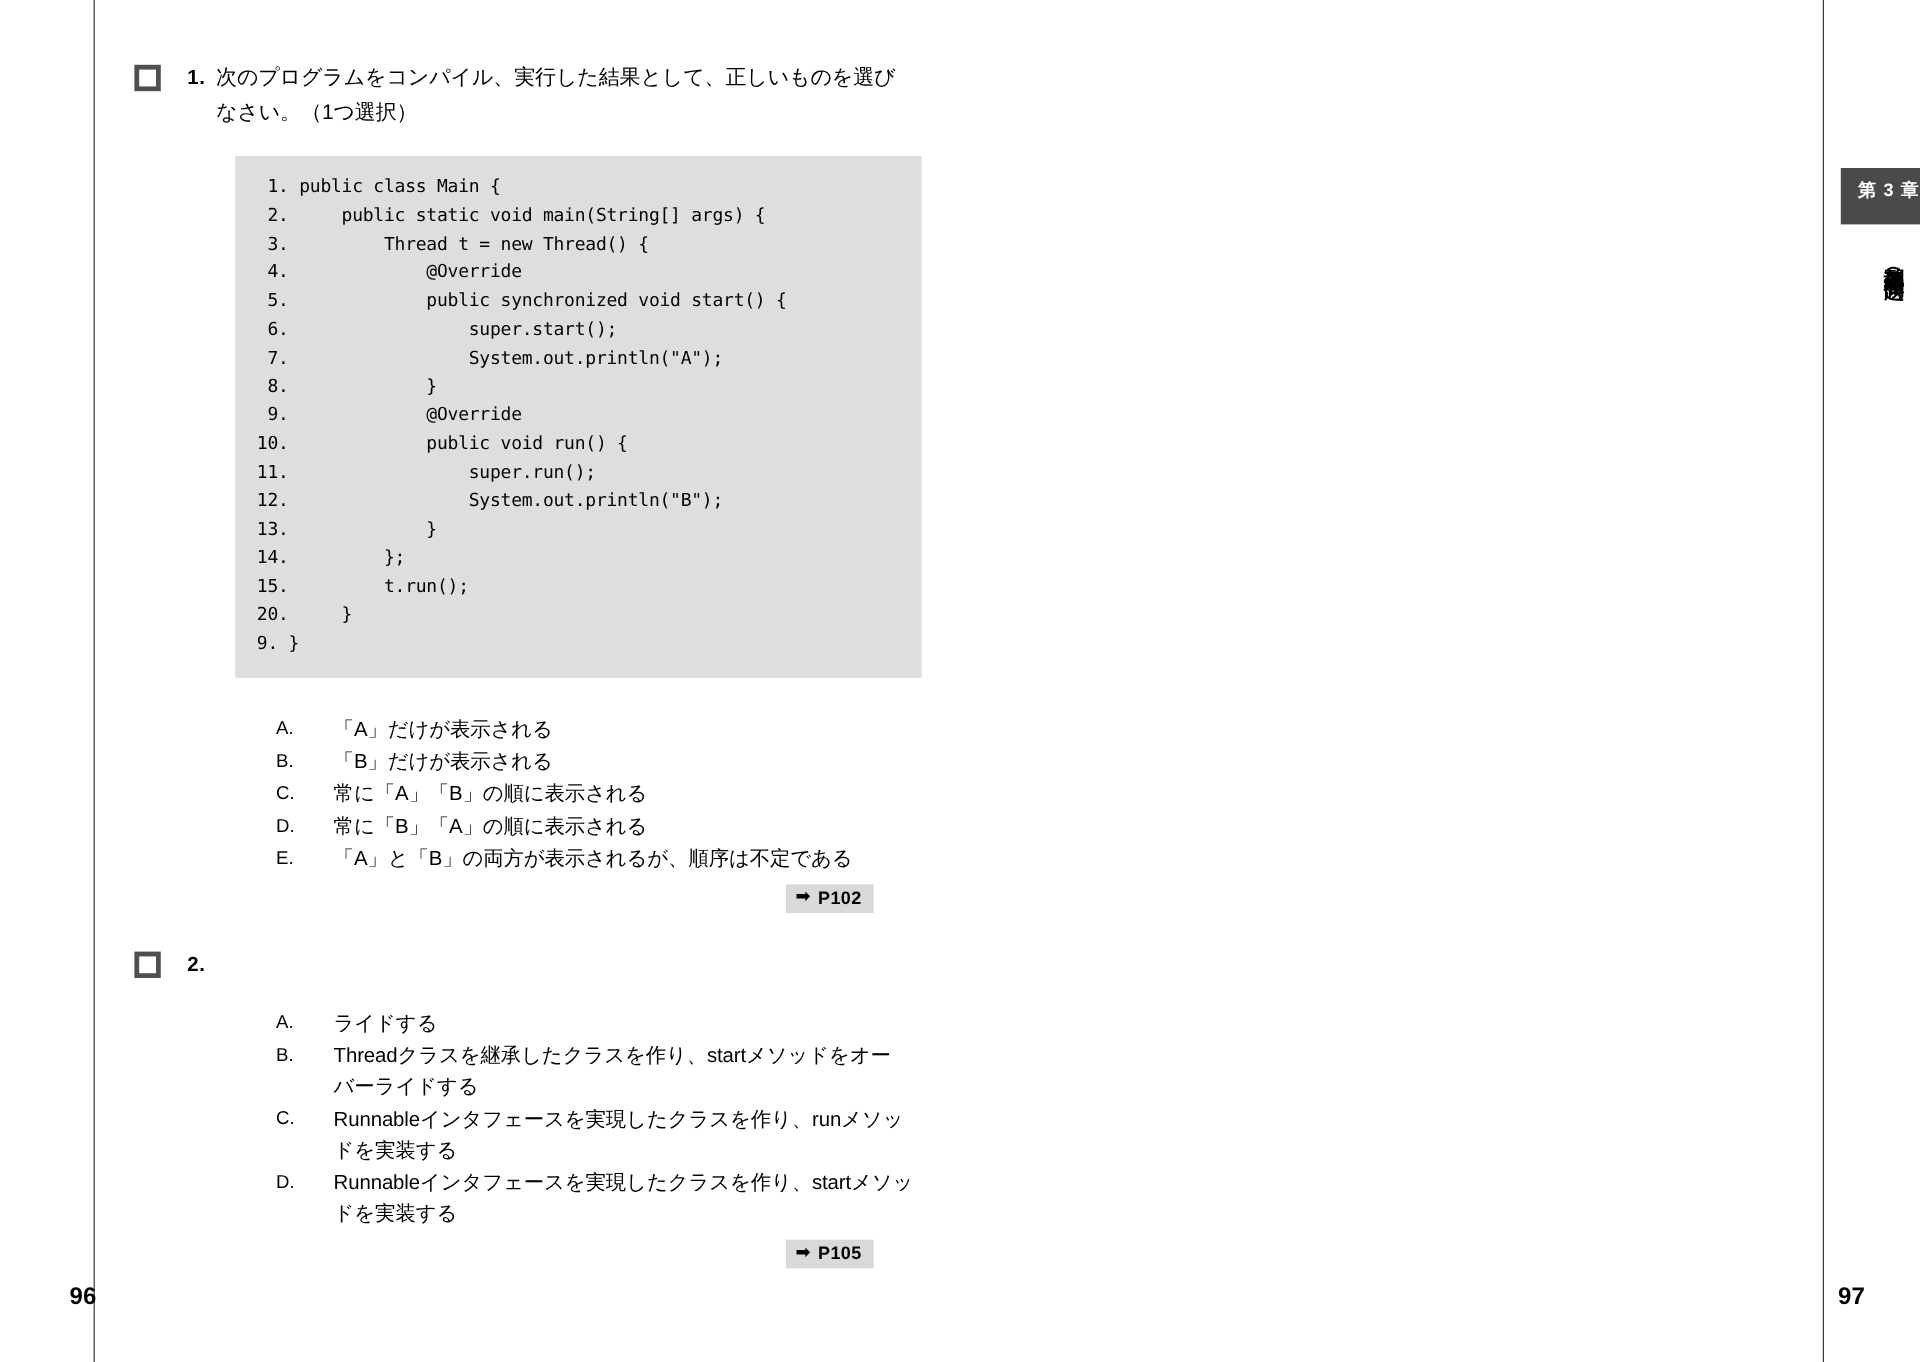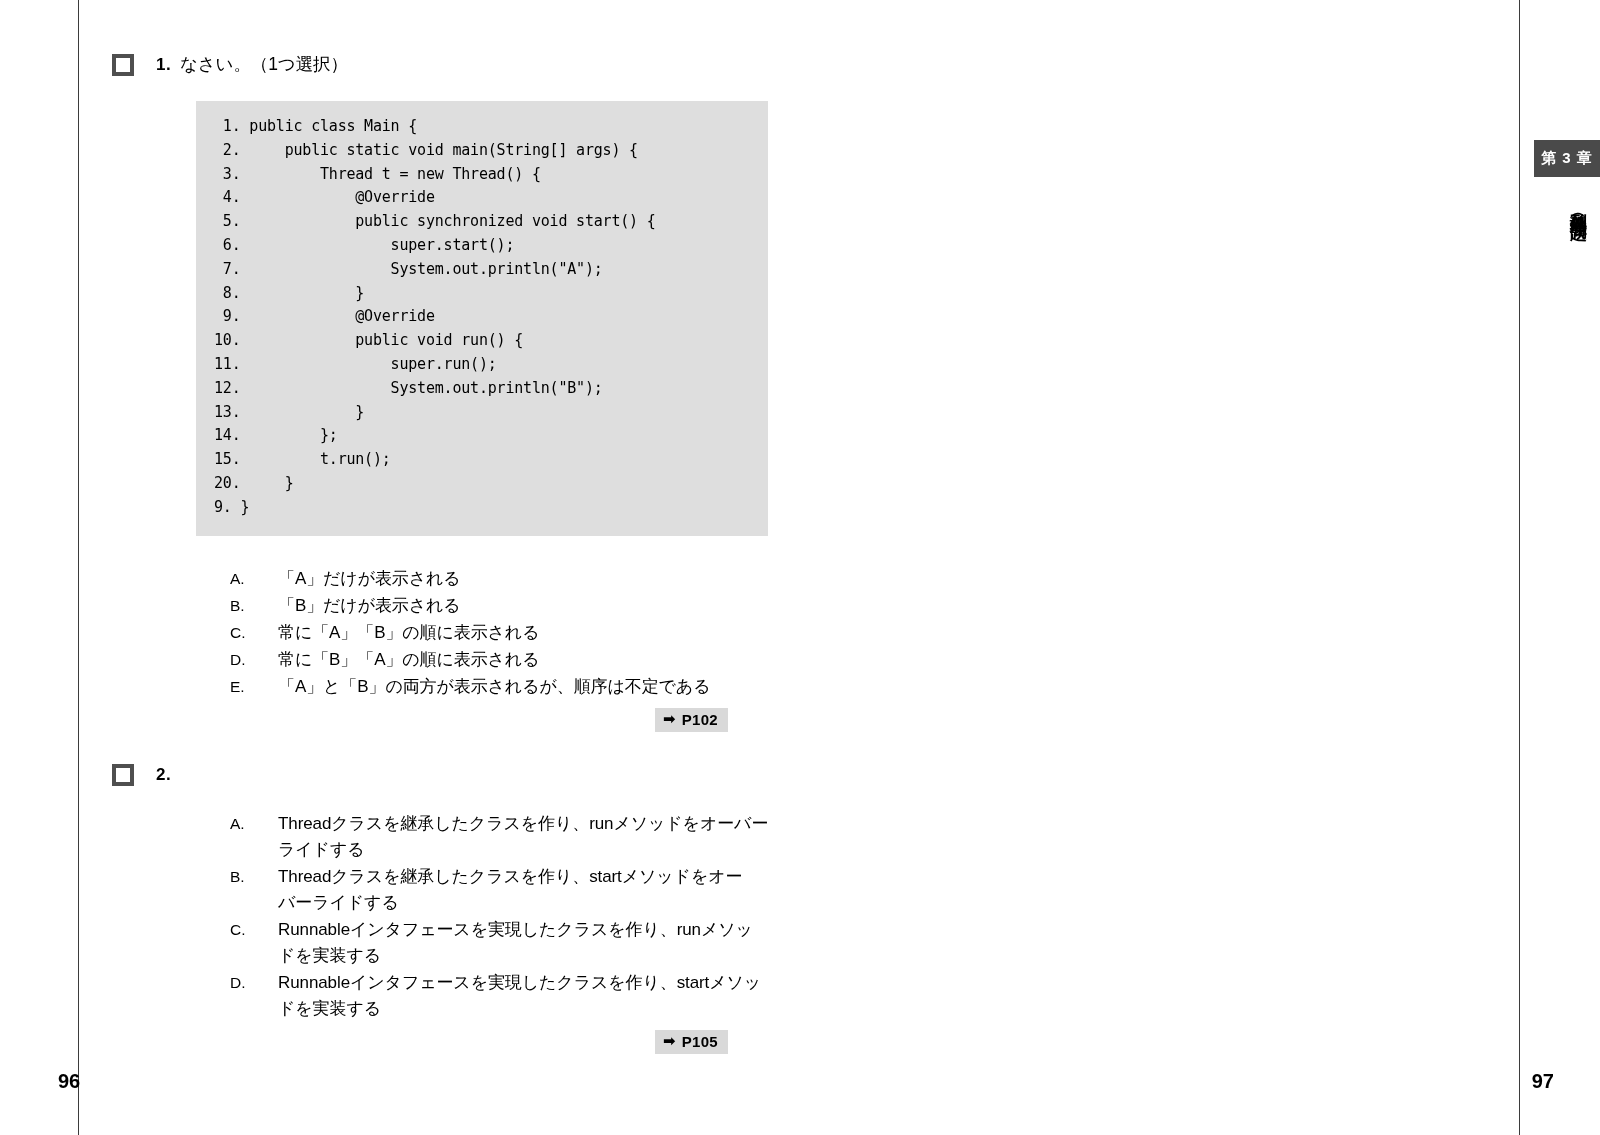--- a/index.html
+++ b/index.html
@@ -153,22 +153,22 @@
     position: absolute;
     right: 0;
     top: 140px;
     width: 66px;
   }
   .chapter-tab-head {
     background: #4a4a4a;
     color: #ffffff;
     font-size: 15px;
     font-weight: bold;
-    text-align: center;
-    padding: 9px 0 9px 0;
+    text-align: right;
+    padding: 9px 0 19px 0;
     letter-spacing: 1px;
   }
   .chapter-tab-body {
     margin-top: 22px;
     font-size: 17px;
     font-weight: bold;
     writing-mode: vertical-rl;
     text-orientation: upright;
     letter-spacing: 2px;
     height: 170px;
@@ -184,20 +184,21 @@
   <div class="gutter-rule left"></div>
   <div class="gutter-rule right"></div>
 
   <div class="page left">
     <div class="page-body" id="left-body">
         <div class="question">
           <div class="q-head">
             <div class="checkbox"></div>
             <div class="q-num">1.</div>
             <div class="q-text">
+              <span class="line">次のプログラムをコンパイル、実行した結果として、正しいものを選び</span>
               <span class="line">なさい。（1つ選択）</span>
             </div>
           </div>
           <div class="code-block">
             <div class="cline"> 1. public class Main {</div>
             <div class="cline"> 2.     public static void main(String[] args) {</div>
             <div class="cline"> 3.         Thread t = new Thread() {</div>
             <div class="cline"> 4.             @Override</div>
             <div class="cline"> 5.             public synchronized void start() {</div>
             <div class="cline"> 6.                 super.start();</div>
@@ -256,21 +257,20 @@
           <div class="q-head">
             <div class="checkbox"></div>
             <div class="q-num">2.</div>
             <div class="q-text">
             </div>
           </div>
           <div class="choices">
             <div class="choice">
               <div class="choice-key">A.</div>
               <div class="choice-val">
-                <span class="line">Threadクラスを継承したクラスを作り、runメソッドをオーバー</span>
                 <span class="line">ライドする</span>
               </div>
             </div>
             <div class="choice">
               <div class="choice-key">B.</div>
               <div class="choice-val">
                 <span class="line">Threadクラスを継承したクラスを作り、startメソッドをオー</span>
                 <span class="line">バーライドする</span>
               </div>
             </div>

